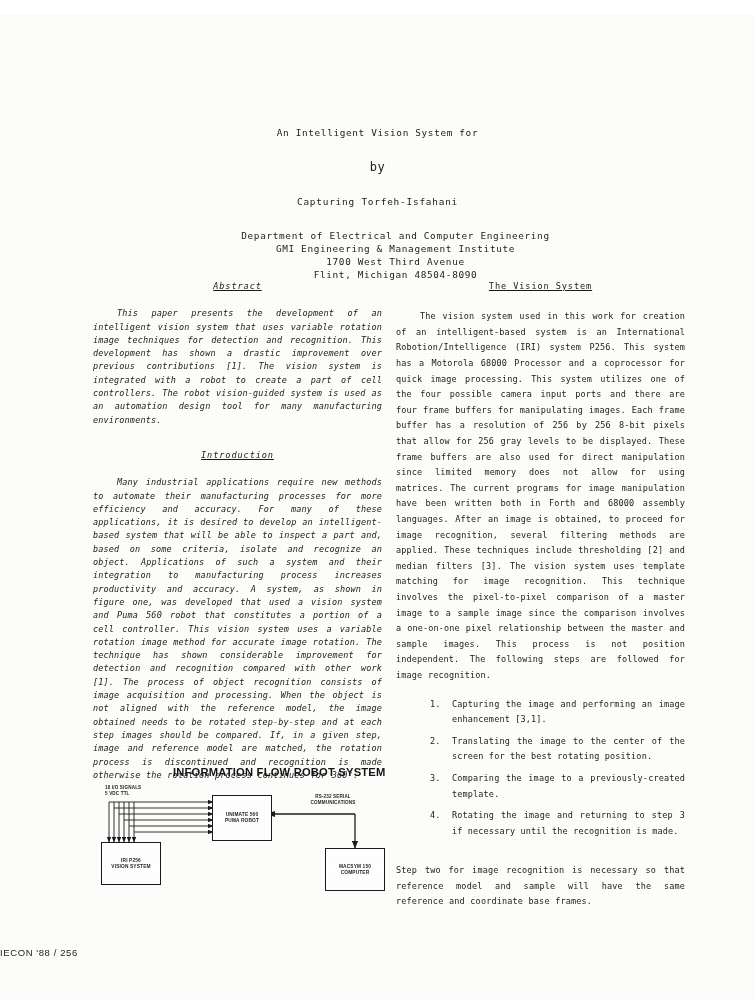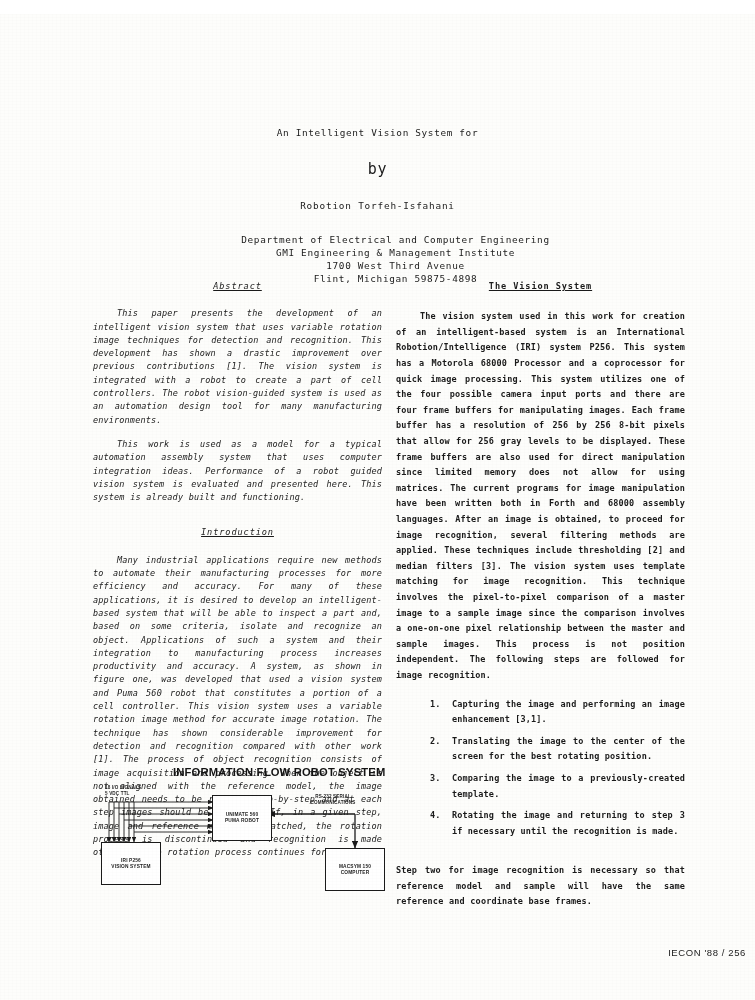--- a/index.html
+++ b/index.html
@@ -44,21 +44,21 @@
     width: 755px;
     text-align: center;
   }
   .tline {
     font-size: 9.4px;
     letter-spacing: 0.65px;
     line-height: 13.5px;
     color: #1c1c1c;
   }
   .by {
-    font-size: 15px;
+    font-size: 12px;
     letter-spacing: 0.65px;
     margin-top: 20px;
   }
   .author {
     font-size: 9.4px;
     letter-spacing: 0.8px;
     margin-top: 22px;
   }
   .affil {
     margin-top: 22px;
@@ -68,21 +68,21 @@
 
   
   .col {
     position: absolute;
     width: 289px;
     font-size: 8.5px;
     line-height: 13.3px;
     letter-spacing: 0.15px;
   }
   #col-left  { left: 93px;  top: 266px; font-style: italic; }
-  #col-right { left: 396px; top: 266px; font-weight: bold; }
+  #col-right { left: 396px; top: 266px; }
 
   .sec-head {
     text-align: center;
     font-size: 8.6px;
     letter-spacing: 0.9px;
     text-decoration: underline;
     margin-bottom: 14px;
   }
   .sec-head.spaced-top { margin-top: 22px; text-align: center; }
 
@@ -172,48 +172,47 @@
     white-space: pre-line;
   }
   #fig-svg { position: absolute; left: 0; top: 0; }
 
   
   #footer {
     position: absolute;
     left: 0;
     top: 933px;
     width: 746px;
-    text-align: right;
+    text-align: left;
     font-family: "Liberation Sans", sans-serif;
     font-size: 9.5px;
     letter-spacing: 0.6px;
     color: #1c1c1c;
   }
 </style>
 </head>
 <body>
 
 <div id="page">
 
   <div id="titleblock">
     <div class="tline">An Intelligent Vision System for</div>
     <div class="by">by</div>
-    <div class="author">Robotion Torfeh-Isfahani</div>
+    <div class="author">Capturing Torfeh-Isfahani</div>
     <div class="affil">
       <div class="tline">Department of Electrical and Computer Engineering</div>
       <div class="tline">GMI Engineering &amp; Management Institute</div>
       <div class="tline">1700 West Third Avenue</div>
-      <div class="tline">Flint, Michigan  59875-4898</div>
+      <div class="tline">Flint, Michigan  48504-8090</div>
     </div>
   </div>
 
   <div class="col" id="col-left">
     <div class="sec-head">Abstract</div>
     <p class="body">This paper presents the development of an intelligent vision system that uses variable rotation image techniques for detection and recognition. This development has shown a drastic improvement over previous contributions [1]. The vision system is integrated with a robot to create a part of cell controllers. The robot vision-guided system is used as an automation design tool for many manufacturing environments.</p>
-    <p class="body">This work is used as a model for a typical automation assembly system that uses computer integration ideas. Performance of a robot guided vision system is evaluated and presented here. This system is already built and functioning.</p>
     <div class="sec-head spaced-top">Introduction</div>
     <p class="body">Many industrial applications require new methods to automate their manufacturing processes for more efficiency and accuracy. For many of these applications, it is desired to develop an intelligent-based system that will be able to inspect a part and, based on some criteria, isolate and recognize an object. Applications of such a system and their integration to manufacturing process increases productivity and accuracy. A system, as shown in figure one, was developed that used a vision system and Puma 560 robot that constitutes a portion of a cell controller. This vision system uses a variable rotation image method for accurate image rotation. The technique has shown considerable improvement for detection and recognition compared with other work [1]. The process of object recognition consists of image acquisition and processing. When the object is not aligned with the reference model, the image obtained needs to be rotated step-by-step and at each step images should be compared. If, in a given step, image and reference model are matched, the rotation process is discontinued and recognition is made otherwise the rotation process continues for 360°.</p>
   </div>
 
   <div class="col" id="col-right">
     <div class="sec-head">The Vision System</div>
     <p class="body">The vision system used in this work for creation of an intelligent-based system is an International Robotion/Intelligence (IRI) system P256. This system has a Motorola 68000 Processor and a coprocessor for quick image processing. This system utilizes one of the four possible camera input ports and there are four frame buffers for manipulating images. Each frame buffer has a resolution of 256 by 256 8-bit pixels that allow for 256 gray levels to be displayed. These frame buffers are also used for direct manipulation since limited memory does not allow for using matrices. The current programs for image manipulation have been written both in Forth and 68000 assembly languages. After an image is obtained, to proceed for image recognition, several filtering methods are applied. These techniques include thresholding [2] and median filters [3]. The vision system uses template matching for image recognition. This technique involves the pixel-to-pixel comparison of a master image to a sample image since the comparison involves a one-on-one pixel relationship between the master and sample images. This process is not position independent. The following steps are followed for image recognition.</p>
     <ol class="steps">
       <li>Capturing the image and performing an image enhancement [3,1].</li>
       <li>Translating the image to the center of the screen for the best rotating position.</li>

